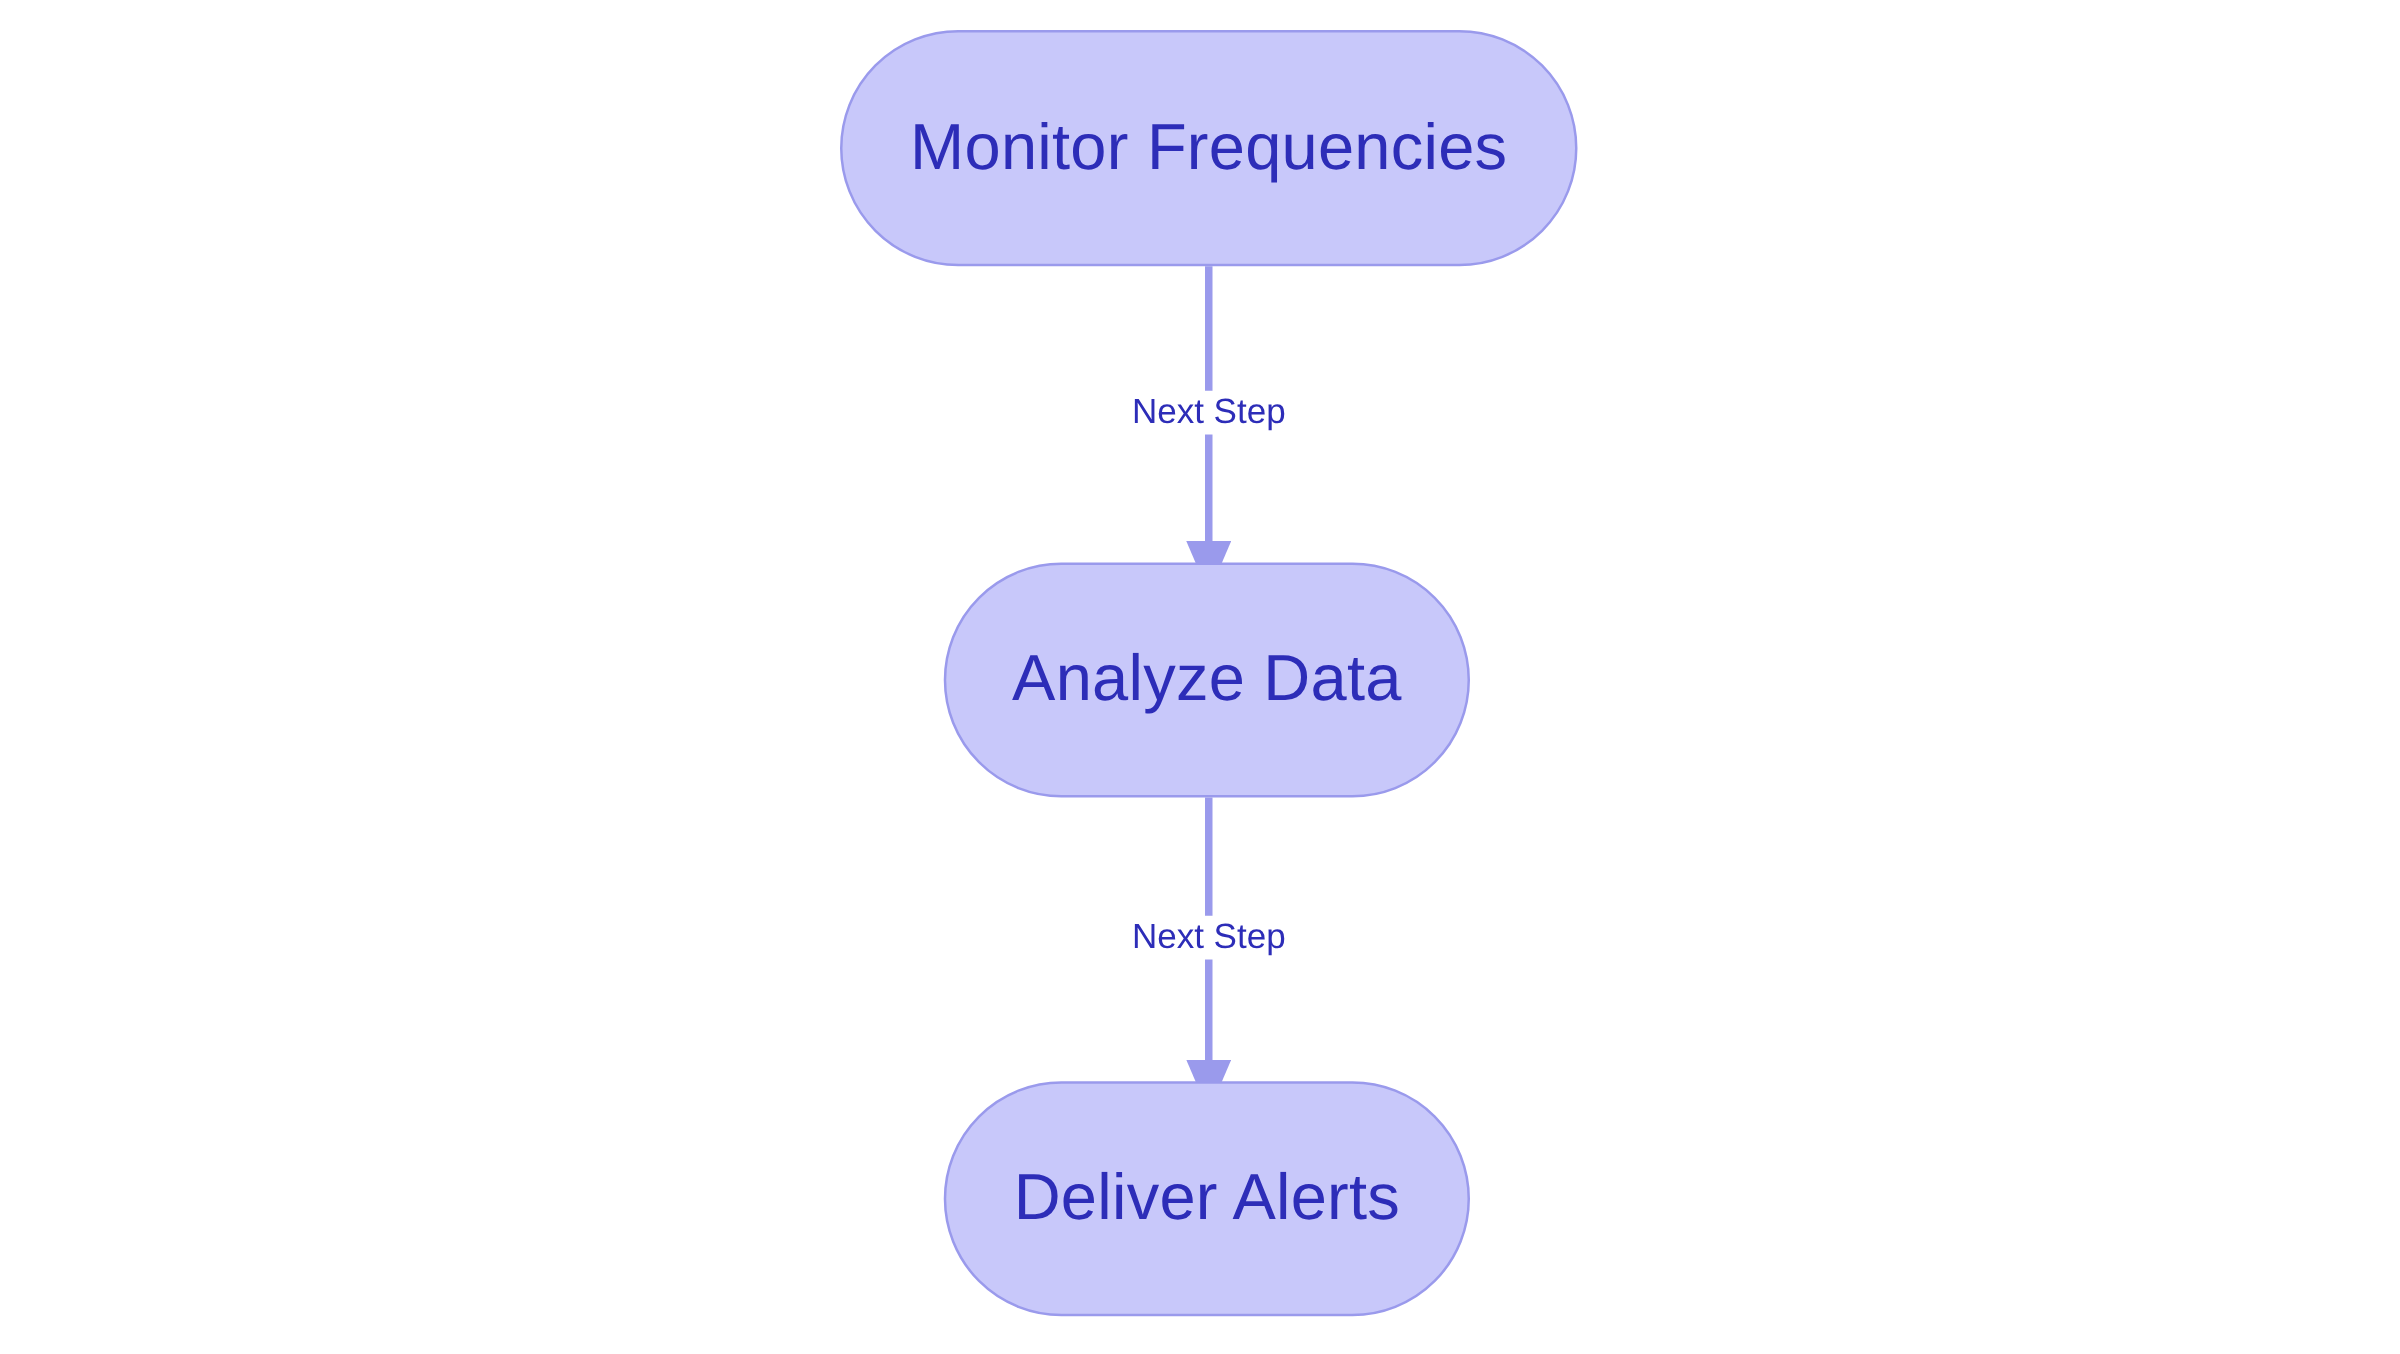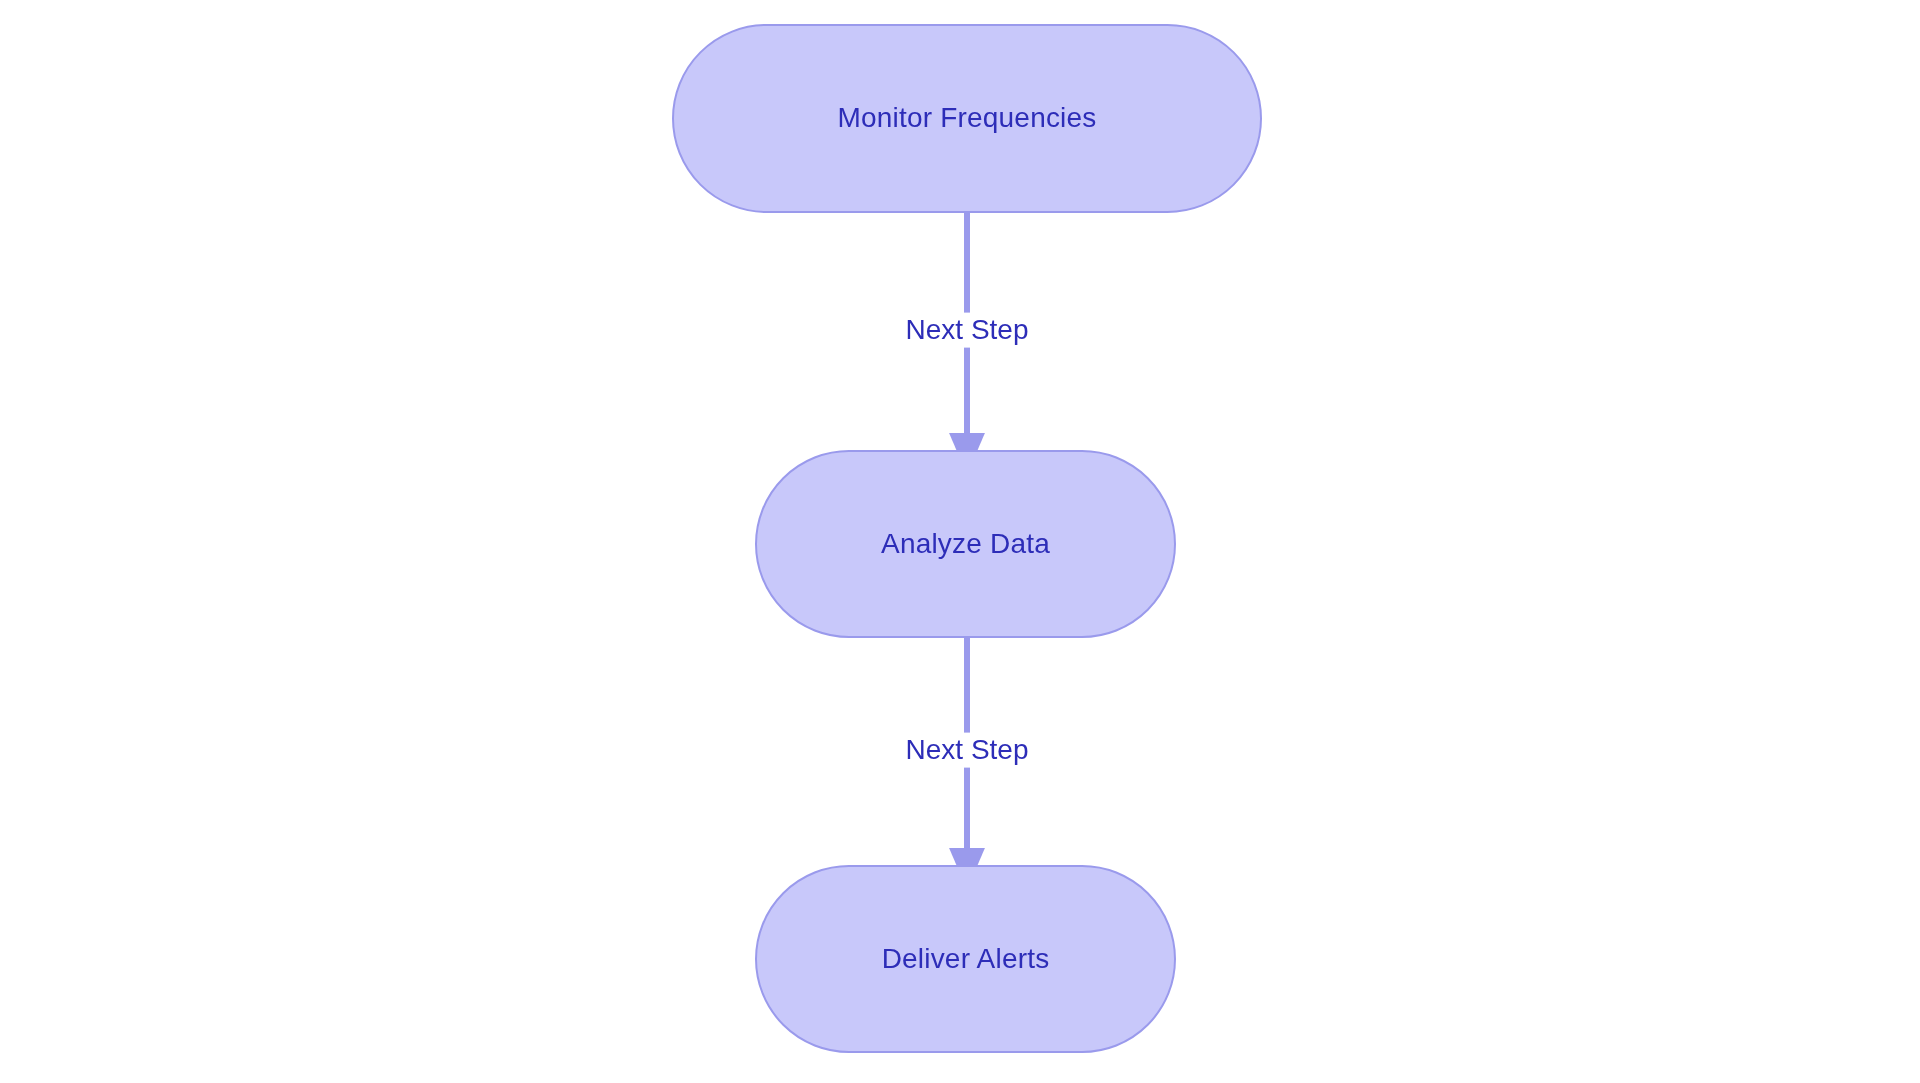--- a/index.html
+++ b/index.html
@@ -29,21 +29,21 @@
     display: flex;
     align-items: center;
     justify-content: center;
     background: #c8c8fa;
     border: 2px solid #9a9aec;
     border-radius: 999px;
     z-index: 2;
   }
   .node-label {
     color: #2d2db8;
-    font-size: 28px;
+    font-size: 52px;
     font-weight: 400;
     letter-spacing: 0.2px;
     line-height: 1.1;
     white-space: nowrap;
     text-align: center;
   }
 
   #node-monitor-frequencies {
     left: 672px;
     top: 24px;

